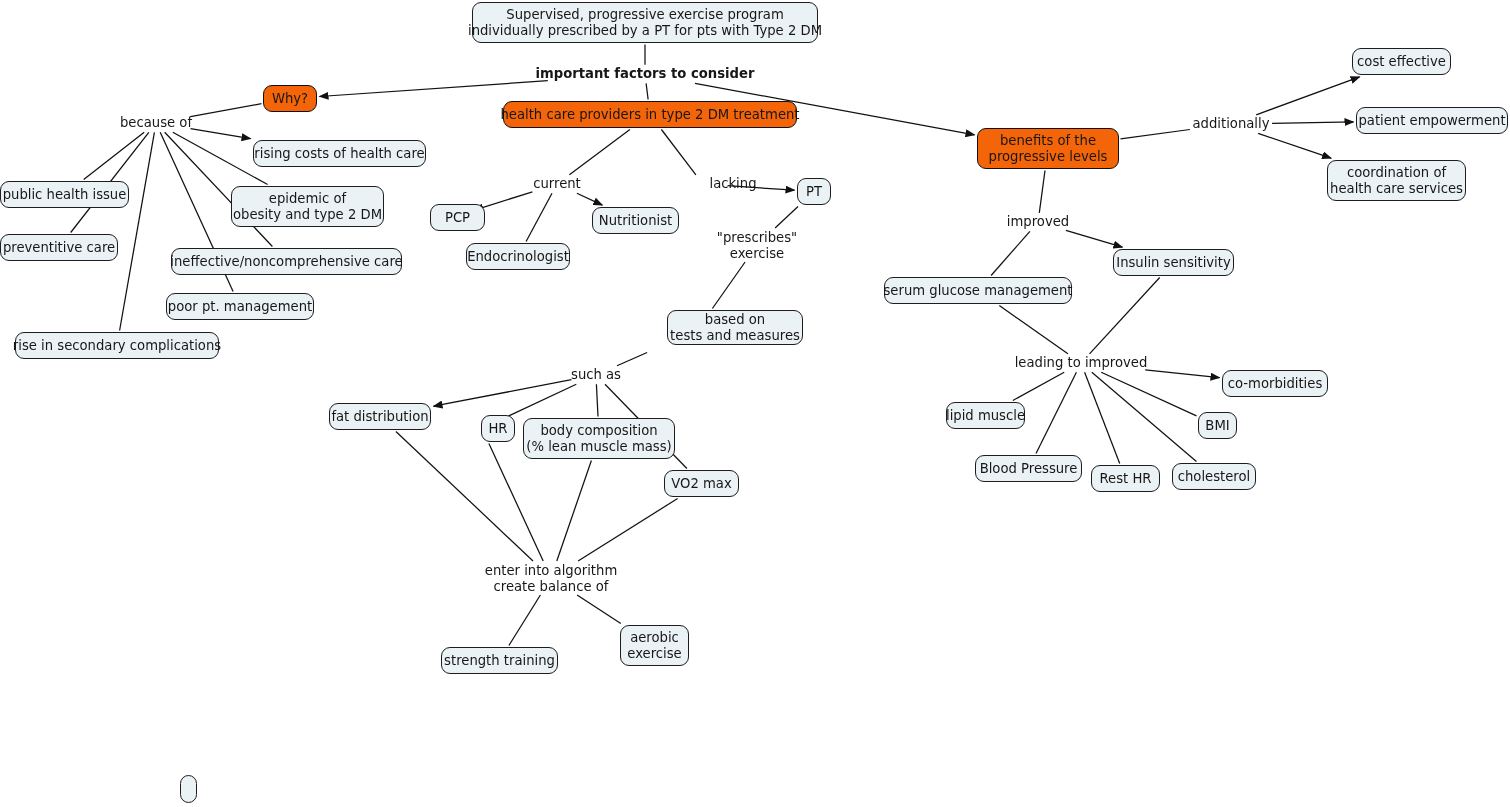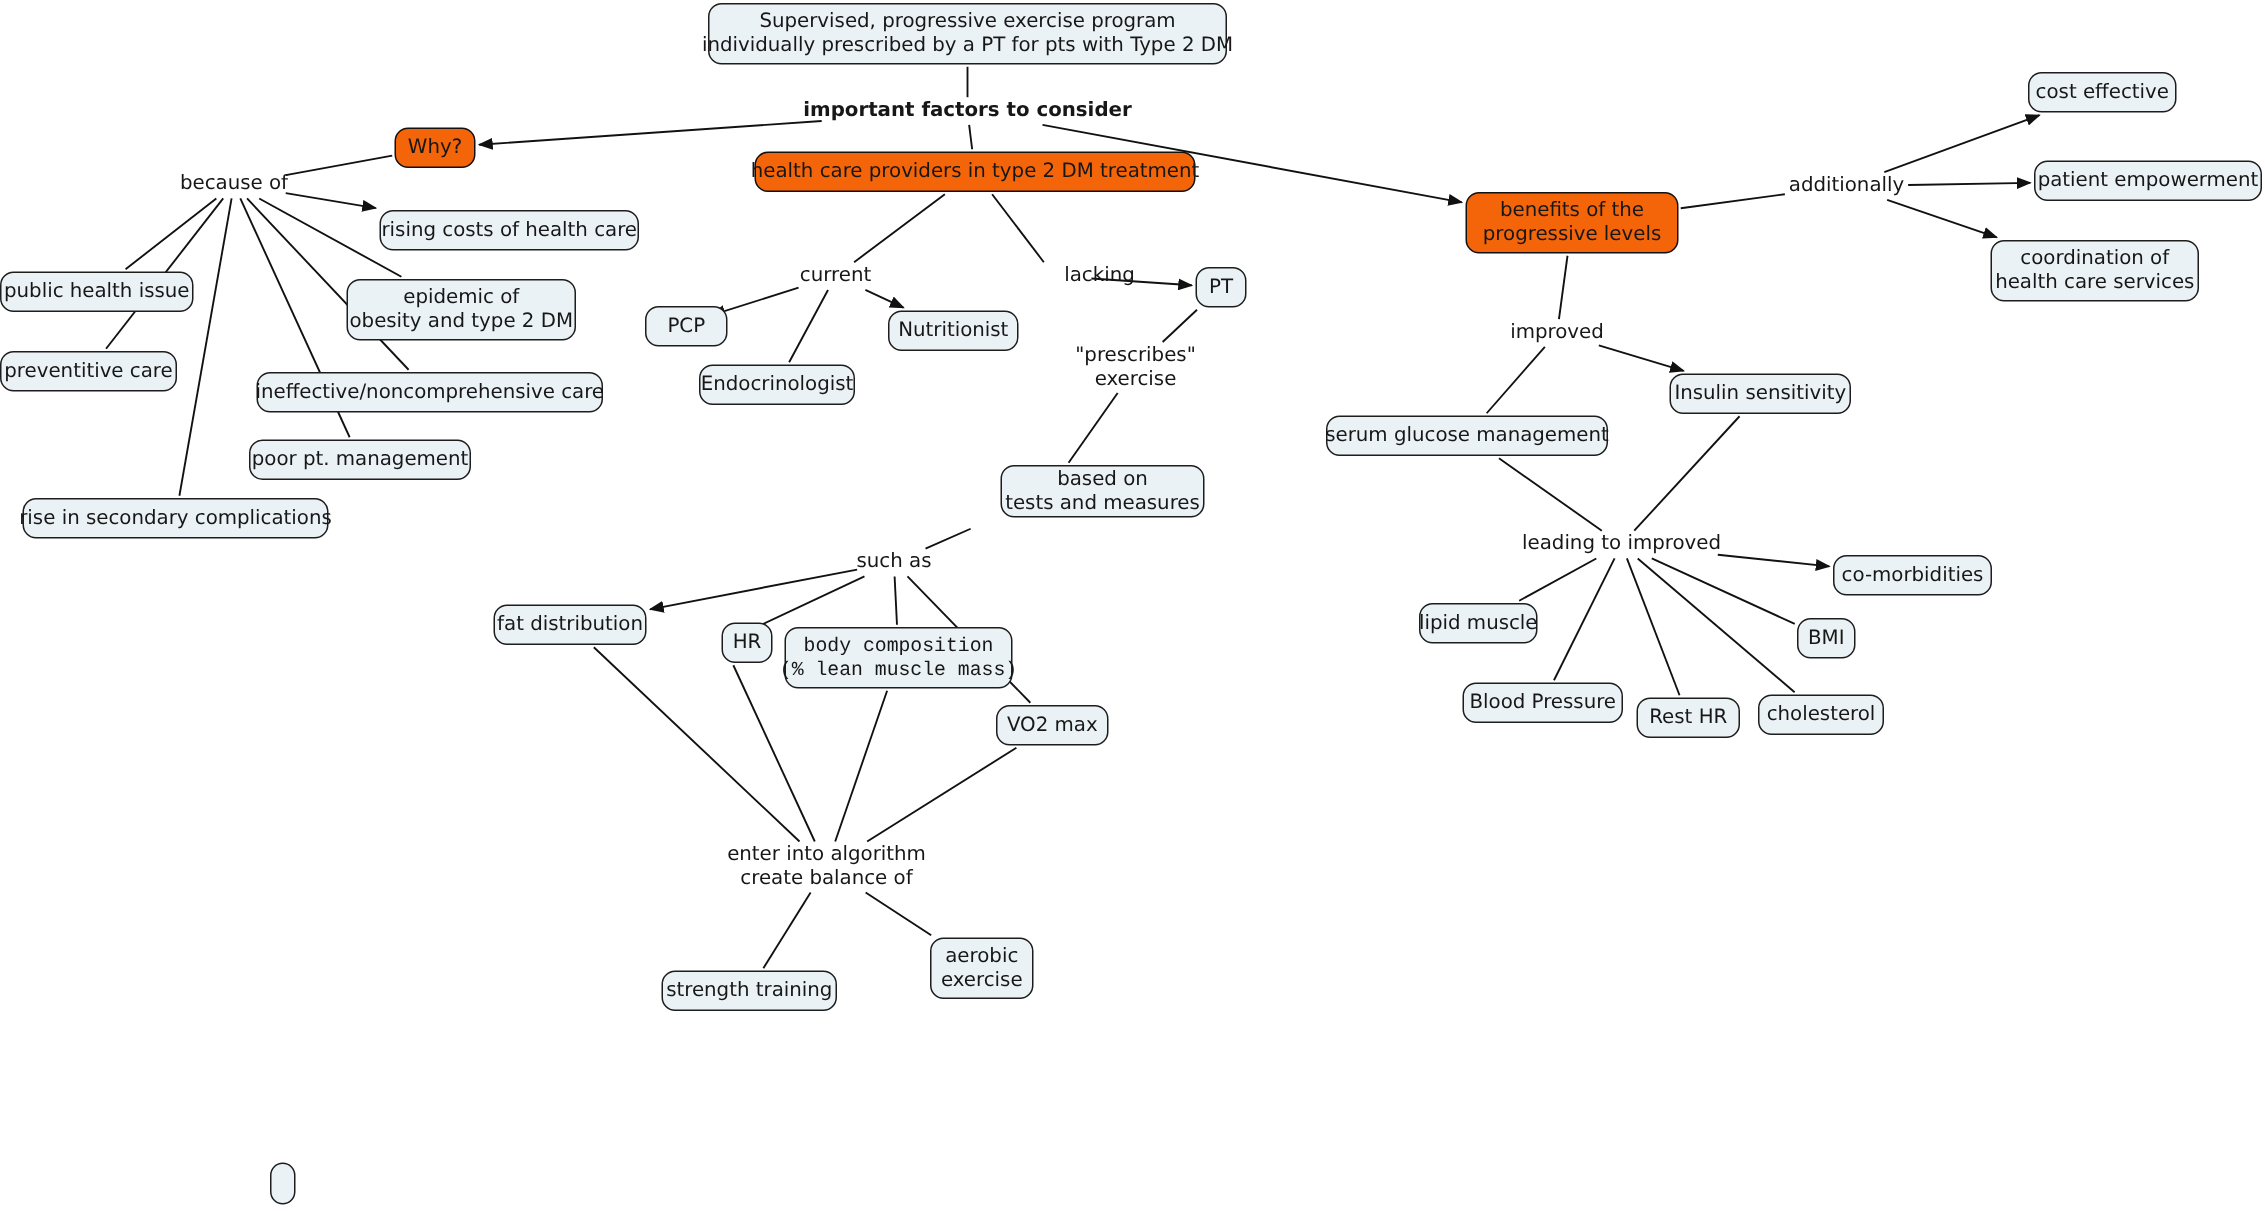--- a/index.html
+++ b/index.html
@@ -138,21 +138,21 @@
       <div class="node concept" style="left: 166px; top: 293px; width: 148px; height: 27px;">poor pt. management</div>
       <div class="node concept" style="left: 15px; top: 332px; width: 204px; height: 27px;">rise in secondary complications</div>
       <div class="node concept" style="left: 430px; top: 204px; width: 55px; height: 27px;">PCP</div>
       <div class="node concept" style="left: 592px; top: 207px; width: 87px; height: 27px;">Nutritionist</div>
       <div class="node concept" style="left: 466px; top: 243px; width: 104px; height: 27px;">Endocrinologist</div>
       <div class="node concept" style="left: 797px; top: 178px; width: 34px; height: 27px;">PT</div>
       <div class="node concept" style="left: 667px; top: 310px; width: 136px; height: 35px;">based on
 tests and measures</div>
       <div class="node concept" style="left: 329px; top: 403px; width: 102px; height: 27px;">fat distribution</div>
       <div class="node concept" style="left: 465px; top: 415px; width: 34px; height: 27px; margin-left: 16px;">HR</div>
-      <div class="node concept" style="left: 523px; top: 418px; width: 152px; height: 41px; font-family: Liberation Mono, monospace;">body composition
+      <div class="node concept" style="left: 523px; top: 418px; width: 152px; height: 41px;">body composition
 (% lean muscle mass)</div>
       <div class="node concept" style="left: 664px; top: 470px; width: 75px; height: 27px;">VO2 max</div>
       <div class="node concept" style="left: 441px; top: 647px; width: 117px; height: 27px;">strength training</div>
       <div class="node concept" style="left: 620px; top: 625px; width: 69px; height: 41px;">aerobic
 exercise</div>
       <div class="node concept" style="left: 1352px; top: 48px; width: 99px; height: 27px;">cost effective</div>
       <div class="node concept" style="left: 1356px; top: 107px; width: 152px; height: 27px;">patient empowerment</div>
       <div class="node concept" style="left: 1327px; top: 160px; width: 139px; height: 41px;">coordination of
 health care services</div>
       <div class="node concept" style="left: 1113px; top: 249px; width: 121px; height: 27px;">Insulin sensitivity</div>

